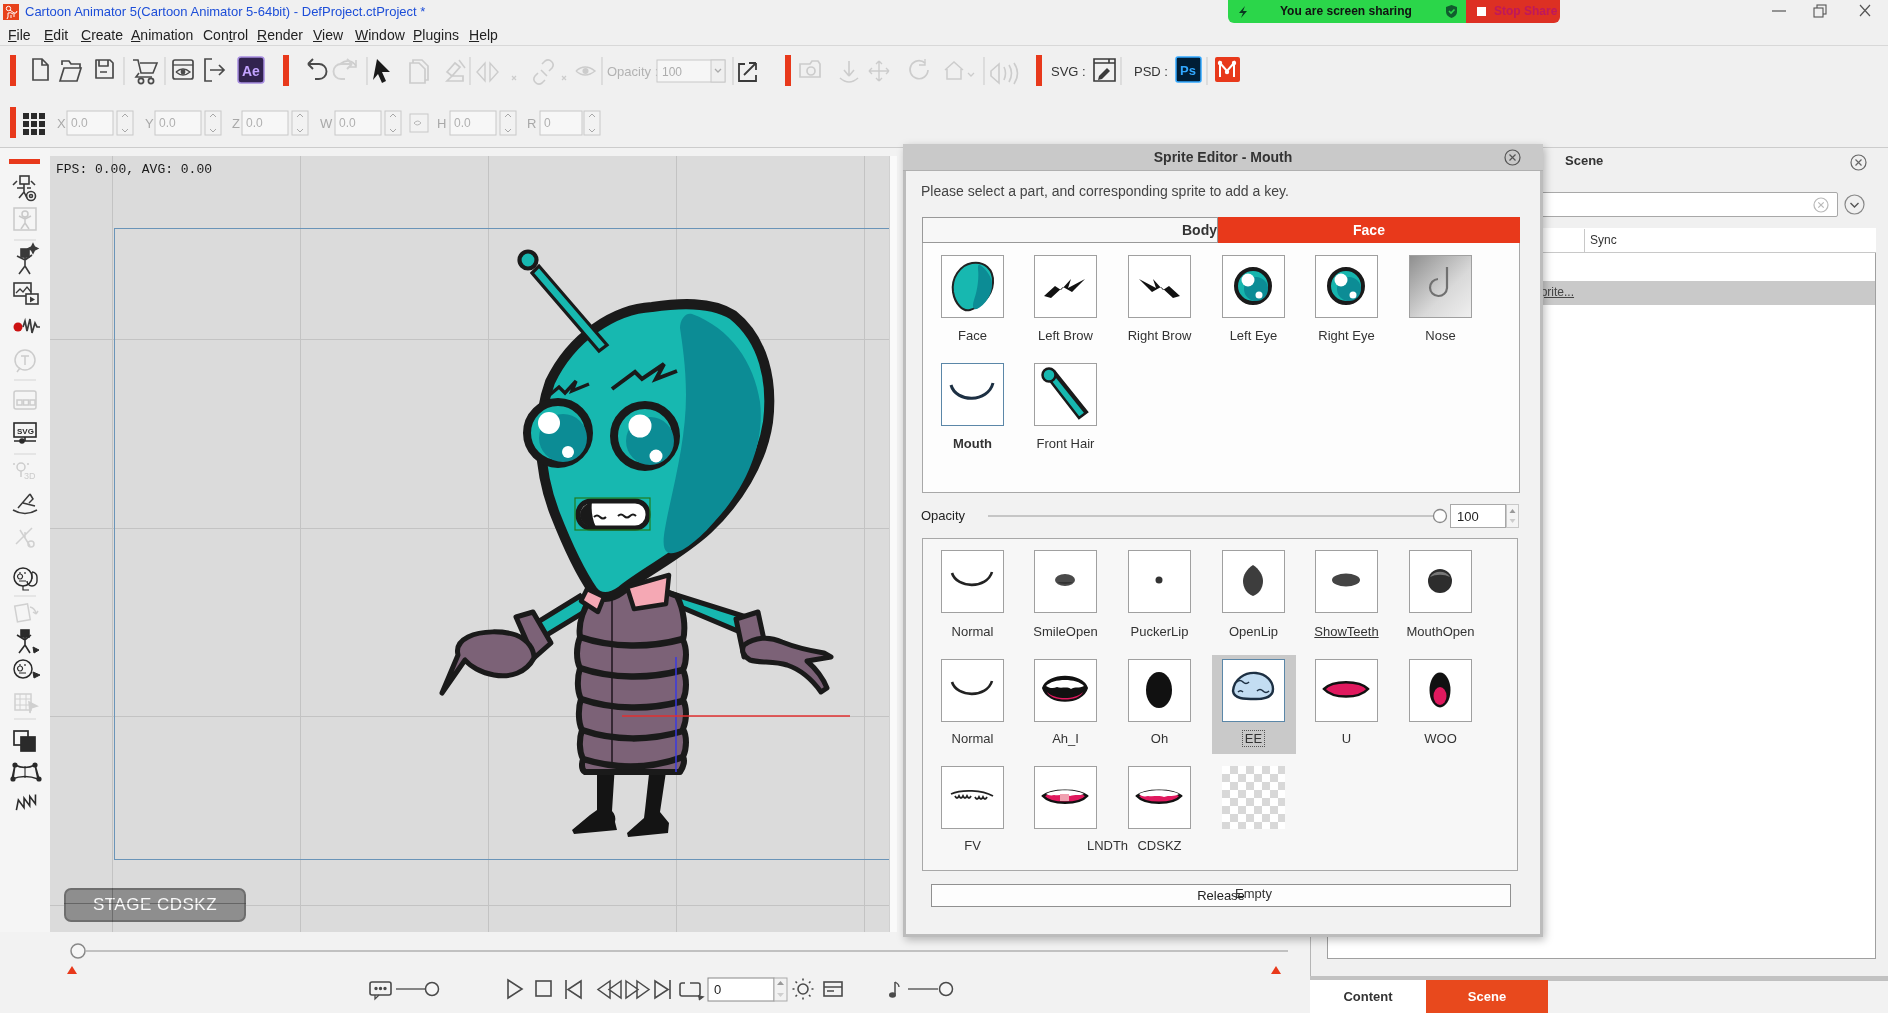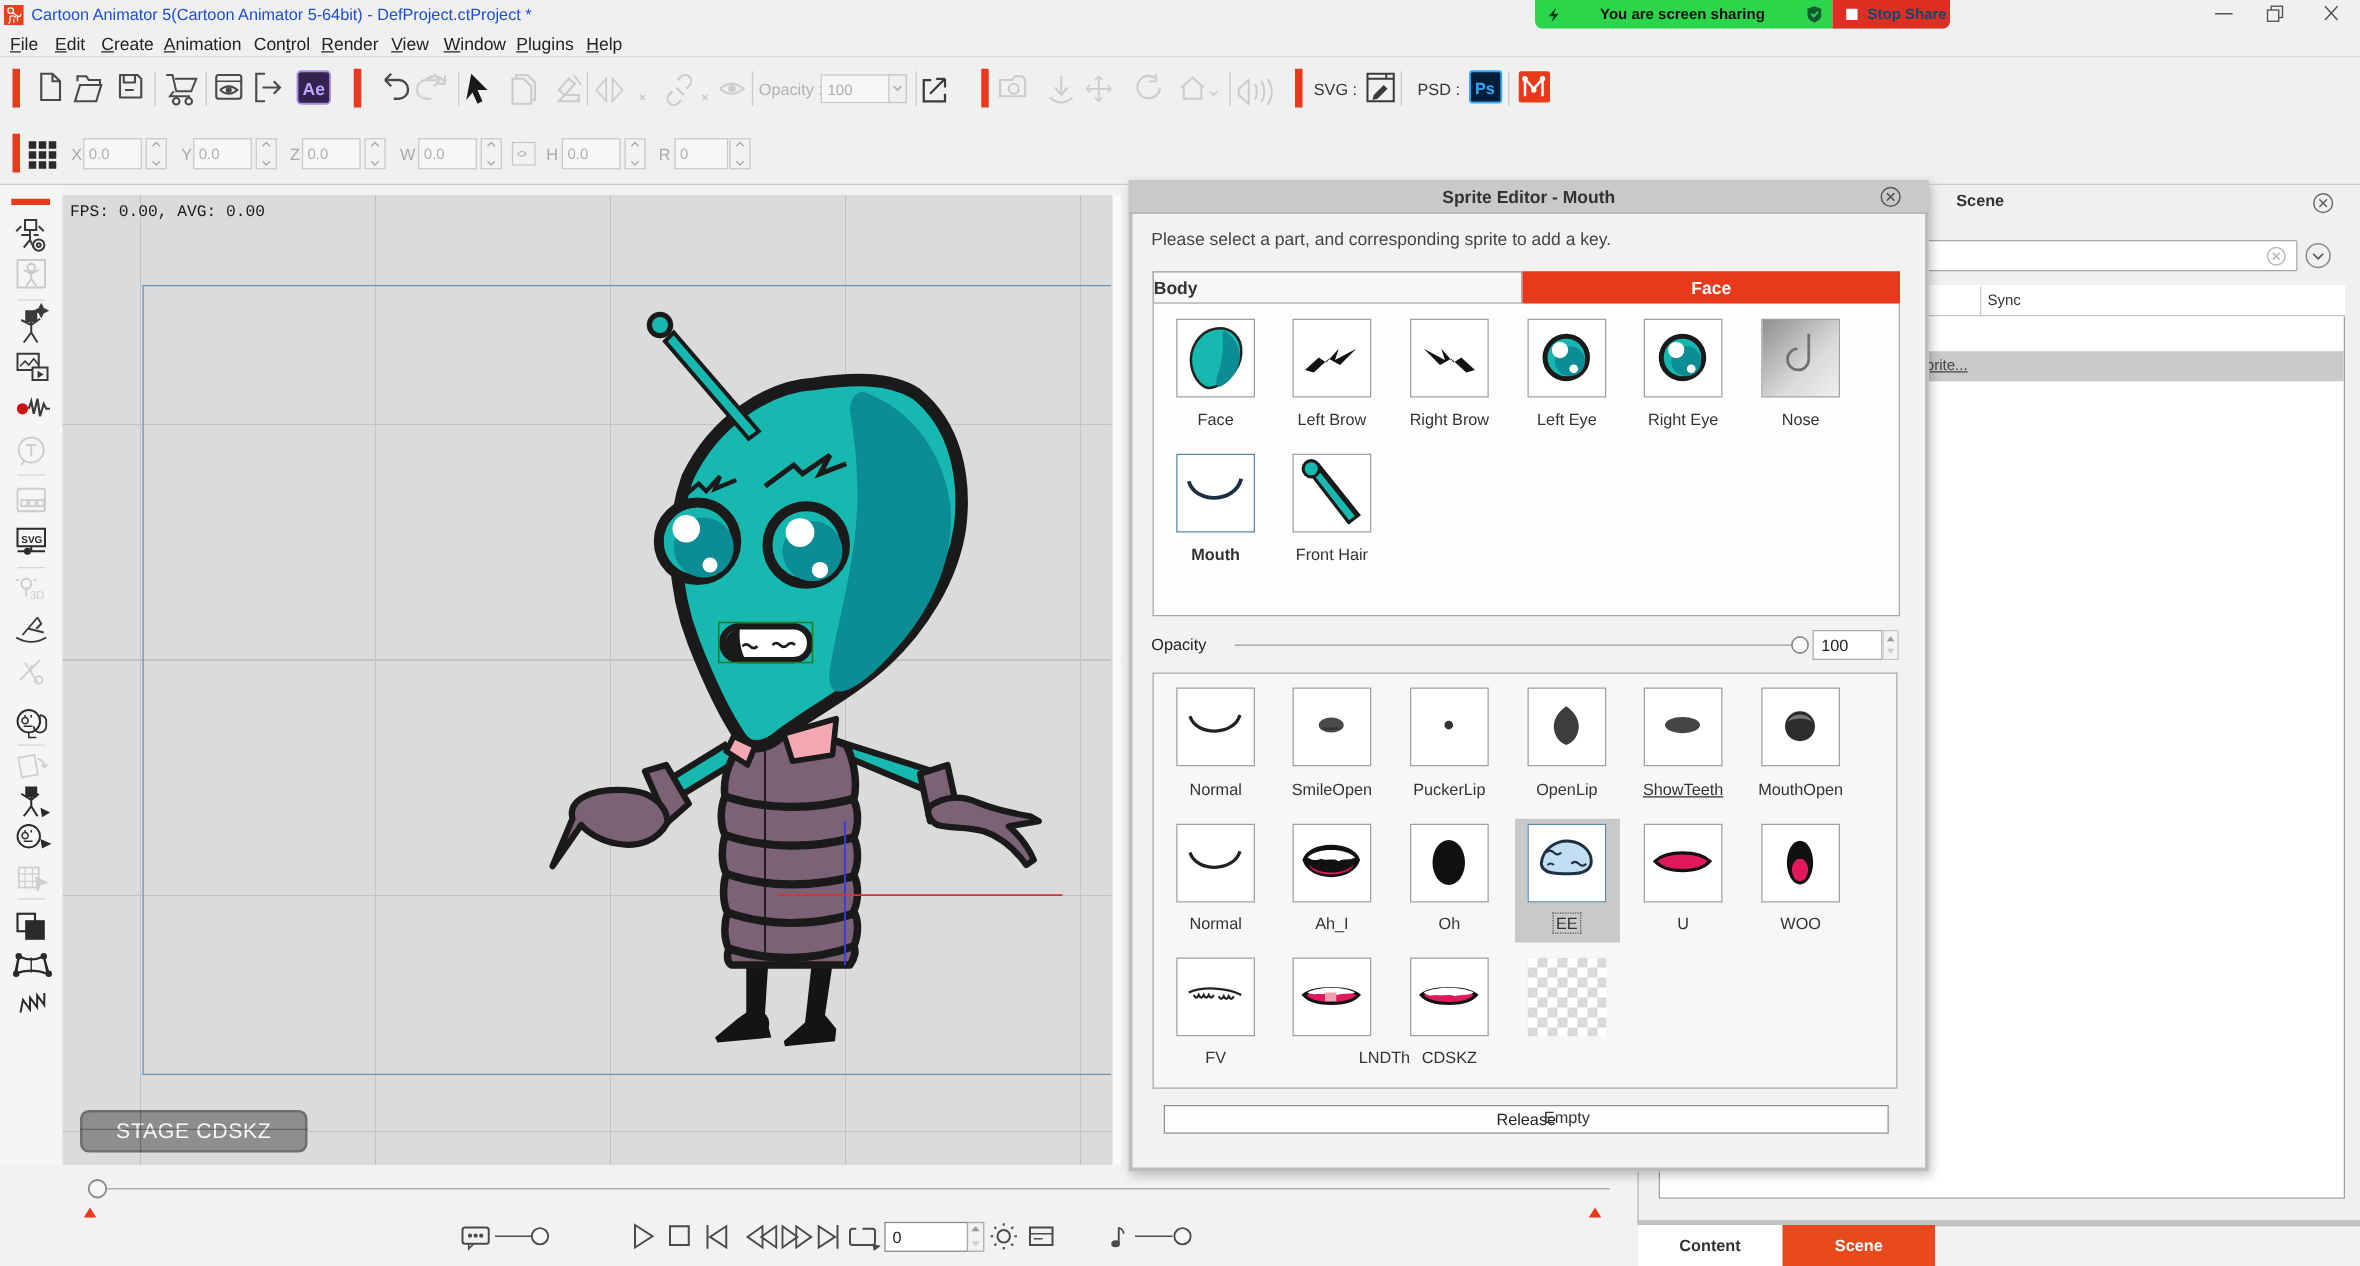--- a/index.html
+++ b/index.html
@@ -51,21 +51,21 @@
 #tab-content { left:1310px; top:980px; width:116px; height:33px; background:#ffffff; font-size:13px; font-weight:bold; color:#333; text-align:center; line-height:33px; }
 #tab-scene { left:1426px; top:980px; width:122px; height:33px; background:#e8491d; font-size:13px; font-weight:bold; color:#fff; text-align:center; line-height:33px; }
 
 
 #dialog { left:903px; top:144px; width:640px; height:793px; background:#f2f2f2;
   border:3px solid #bcbcbc; box-shadow:2px 3px 8px rgba(0,0,0,0.25); }
 #dlgtitle { left:903px; top:144px; width:640px; height:27px; background:#c9c9c9; border-bottom:1px solid #b0b0b0;
   text-align:center; font-size:14px; font-weight:bold; color:#333; line-height:27px; }
 #dlghint { left:921px; top:183px; font-size:14px; color:#444; }
 #tab-body { left:922px; top:217px; width:296px; height:26px; background:#f7f7f7; border:1px solid #999;
-  text-align:left; line-height:24px; font-weight:bold; font-size:14px; color:#333; }
+  text-align:right; line-height:24px; font-weight:bold; font-size:14px; color:#333; }
 #tab-face { left:1218px; top:217px; width:302px; height:26px; background:#e8391b;
   text-align:center; line-height:26px; font-weight:bold; font-size:14px; color:#fff; }
 #partsbox { left:922px; top:243px; width:598px; height:250px; background:#fdfdfd; border:1px solid #a8a8a8; border-top:none; }
 .cell { position:absolute; width:63px; height:63px; background:#fff; border:1px solid #a0a0a0; }
 .clabel { position:absolute; width:95px; text-align:center; font-size:13px; color:#333; }
 #opacitylbl { left:921px; top:508px; font-size:13px; color:#222; }
 #opfield { left:1450px; top:504px; width:56px; height:24px; border:1px solid #a8a8a8; background:#fff; font-size:13px; color:#222; padding:4px 0 0 6px; }
 #mouthbox { left:922px; top:538px; width:596px; height:333px; background:#f7f7f7; border:1px solid #a8a8a8; }
 #releasebtn { left:931px; top:884px; width:580px; height:23px; background:#fdfdfd; border:1px solid #909090;
   text-align:center; font-size:13px; color:#222; line-height:21px; }
@@ -79,21 +79,21 @@
     <rect x="0" y="0" width="16" height="16" fill="#e8421b"></rect>
     <g stroke="#fff" stroke-width="1" fill="none">
       <circle cx="5.5" cy="4.5" r="2.2"></circle>
       <path d="M7 6 L11 9 M11 9 v4 M11 9 h2 l1 -2 M5 9 q3 -1 5 1 M5 9 v4 M8 11 v3 M5 13 l-1 2"></path>
     </g>
   </svg>
 <div class="abs" id="apptitle">Cartoon Animator 5(Cartoon Animator 5-64bit) - DefProject.ctProject *</div>
 <div class="abs" id="banner-green"></div>
 <div class="abs" id="banner-red"></div>
 <div class="abs bannertxt" style="left:1280px;top:4px;color:#111;">You are screen sharing</div>
-<div class="abs bannertxt" style="left:1494px;top:4px;color:#0c4a6e;text-align:right;">Stop Share</div>
+<div class="abs bannertxt" style="left:1494px;top:4px;color:#be185d;text-align:right;">Stop Share</div>
 <svg class="abs" style="left:1236px;top:5px" width="14" height="14">
     <path d="M9 1 L3 8 L7 8 L5 13 L11 6 L7 6 Z" fill="#0a3820"></path>
   </svg>
 <svg class="abs" style="left:1444px;top:4px" width="15" height="15">
     <path d="M7.5 1 L13 3 V8 C13 11 10.5 13 7.5 14 C4.5 13 2 11 2 8 V3 Z" fill="#115c2e"></path>
     <path d="M5 7 L7 9 L10.5 5.5" stroke="#2bd64a" stroke-width="1.6" fill="none"></path>
   </svg>
 <div class="abs" style="left:1477px;top:7px;width:9px;height:9px;background:#fff;"></div>
 <svg class="abs" style="left:1764px;top:0" width="124" height="23">
   <line x1="8" y1="11" x2="22" y2="11" stroke="#555" stroke-width="1.2"></line>

